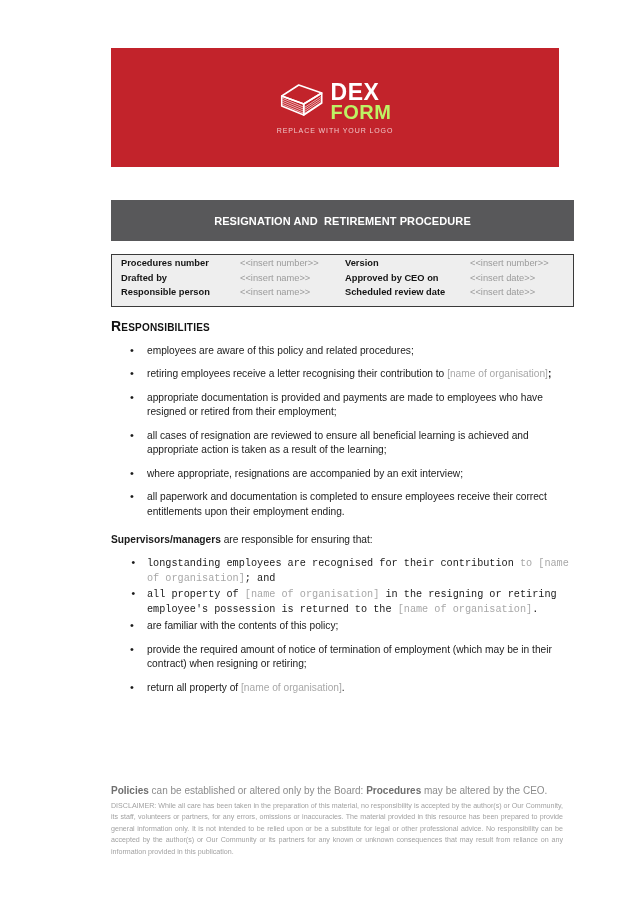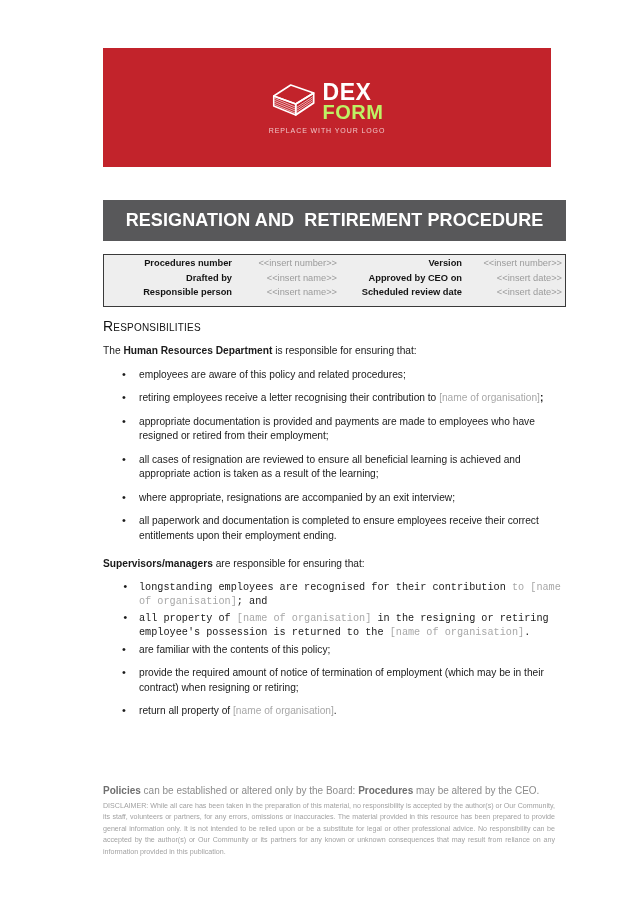--- a/index.html
+++ b/index.html
@@ -10,21 +10,21 @@
   body {
     width: 636px;
     height: 900px;
     font-family: "Liberation Sans", sans-serif;
     color: #1a1a1a;
     position: relative;
     overflow: hidden;
   }
   .page {
     position: absolute;
-    left: 8px; top: 0;
+    left: 16px; top: 0;
     width: 560px;
     height: 900px;
     background: #fff;
   }
 
   
   .logo-banner {
     position: absolute;
     left: 95px;
     top: 48px;
@@ -85,38 +85,37 @@
     top: 200px;
     width: 463px;
     height: 41px;
     background: #58585a;
     display: flex;
     align-items: center;
     justify-content: center;
   }
   .title-bar .title-text {
     color: #ffffff;
-    font-size: 18px;
+    font-size: 11px;
     font-weight: bold;
     letter-spacing: 0.1px;
     white-space: pre;
     font-family: "Liberation Sans", sans-serif;
   }
 
   
   .meta-table {
     position: absolute;
     left: 95px;
     top: 254px;
     width: 463px;
     background: #eeeeee;
     border: 1.4px solid #3a3a3a;
     box-sizing: border-box;
     padding: 3px 0 4px 0;
-    text-align: right;
   }
   .meta-row {
     display: flex;
     align-items: baseline;
     height: 14.5px;
     font-size: 9.3px;
   }
   .meta-cell {
     box-sizing: border-box;
     white-space: nowrap;
@@ -130,21 +129,21 @@
   
   .content {
     position: absolute;
     left: 95px;
     top: 318px;
     width: 463px;
   }
   h2.section-heading {
     margin: 0 0 10px 0;
     font-size: 14px;
-    font-weight: normal;
+    font-weight: bold;
     color: #121212;
     font-variant: small-caps;
     letter-spacing: 0.2px;
     font-family: "Liberation Sans", sans-serif;
   }
   p.lead {
     margin: 0 0 9px 0;
     font-size: 10.2px;
     line-height: 1.45;
     color: #1a1a1a;
@@ -256,21 +255,20 @@
       <span class="meta-cell c-value">&lt;&lt;insert name&gt;&gt;</span>
       <span class="meta-cell c-label2">Scheduled review date</span>
       <span class="meta-cell c-value2">&lt;&lt;insert date&gt;&gt;</span>
     </div>
   </div>
 
   <div class="content">
 
     <h2 class="section-heading">Responsibilities</h2>
 
-    <p class="lead"><span>The </span><span class="bold">Human Resources Department</span><span> is responsible for ensuring that:</span></p>
 
     <ul class="bullets">
       <li><span>employees are aware of this policy and related procedures;</span></li>
       <li><span>retiring employees receive a letter recognising their contribution to </span><span class="ph">[name of organisation]</span><span class="bold">;</span></li>
       <li><span>appropriate documentation  is provided and payments are made to employees who have resigned or retired from their employment;</span></li>
       <li><span>all cases of resignation are reviewed to ensure all beneficial learning is achieved and appropriate action is  taken as a result of the learning;</span></li>
       <li><span>where appropriate, resignations are accompanied by an exit interview;</span></li>
       <li><span>all paperwork and documentation is completed to ensure employees receive their correct entitlements upon their employment ending.</span></li>
     </ul>
 

